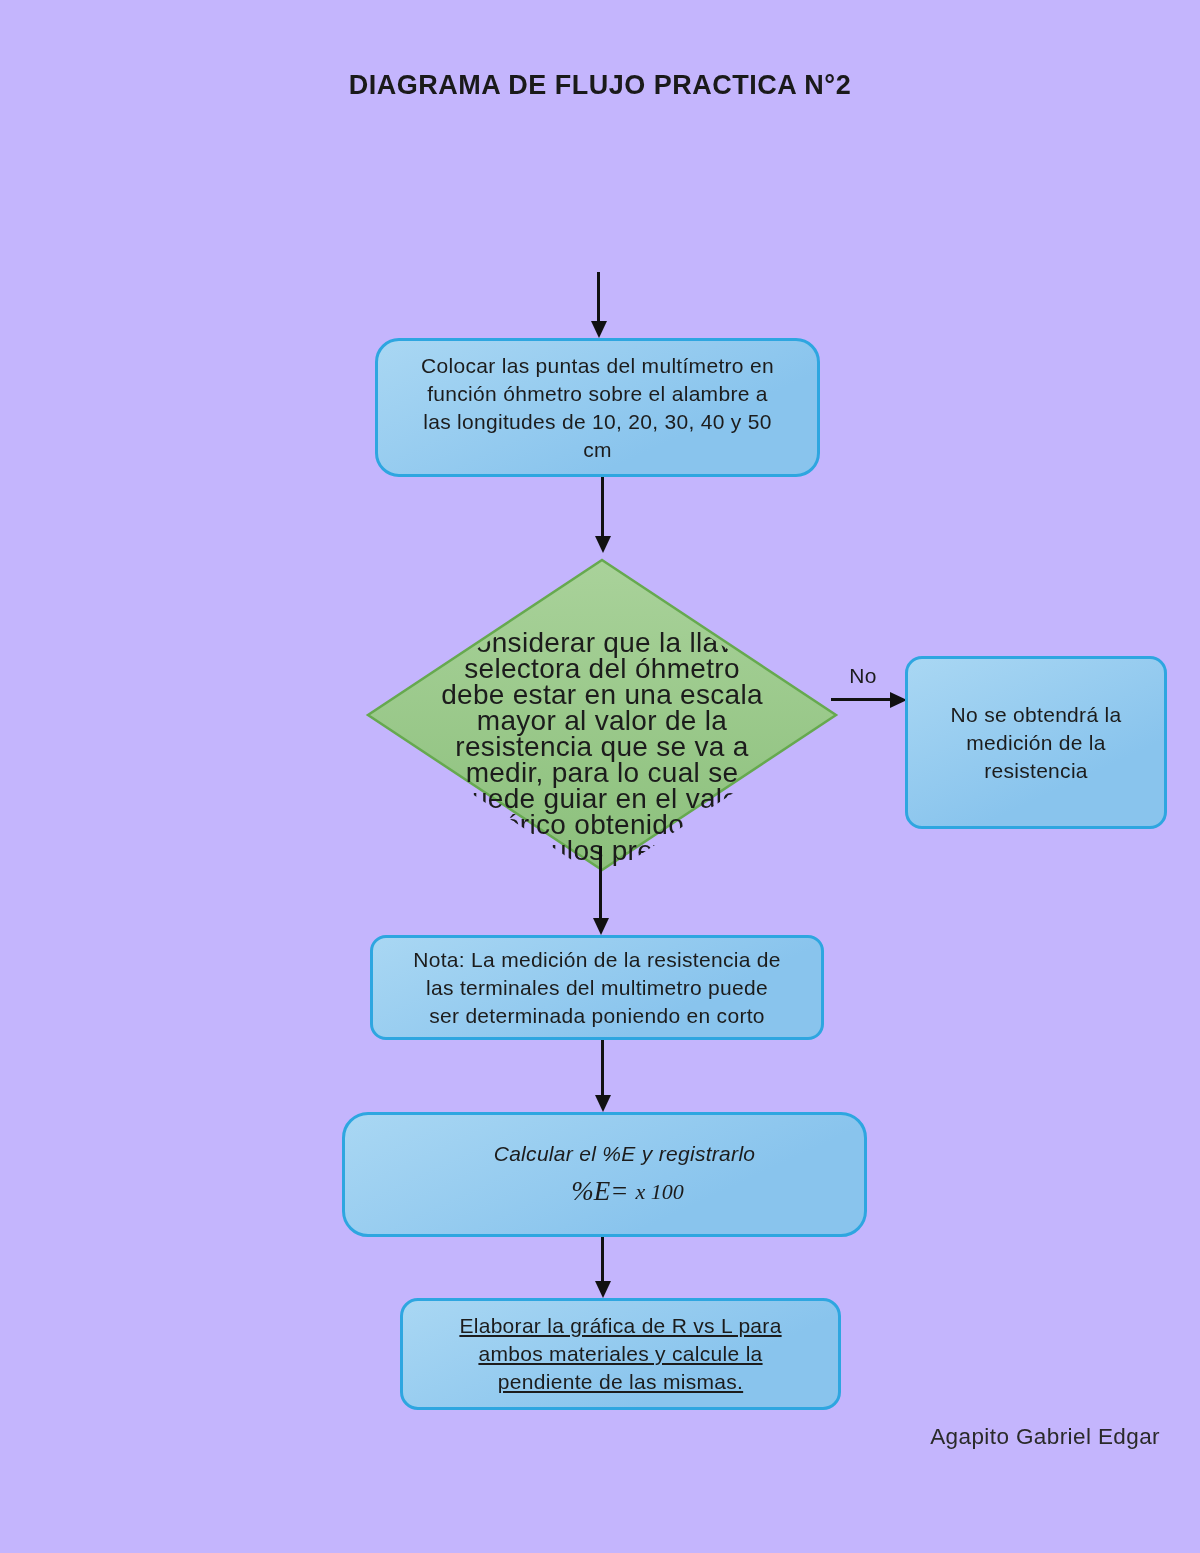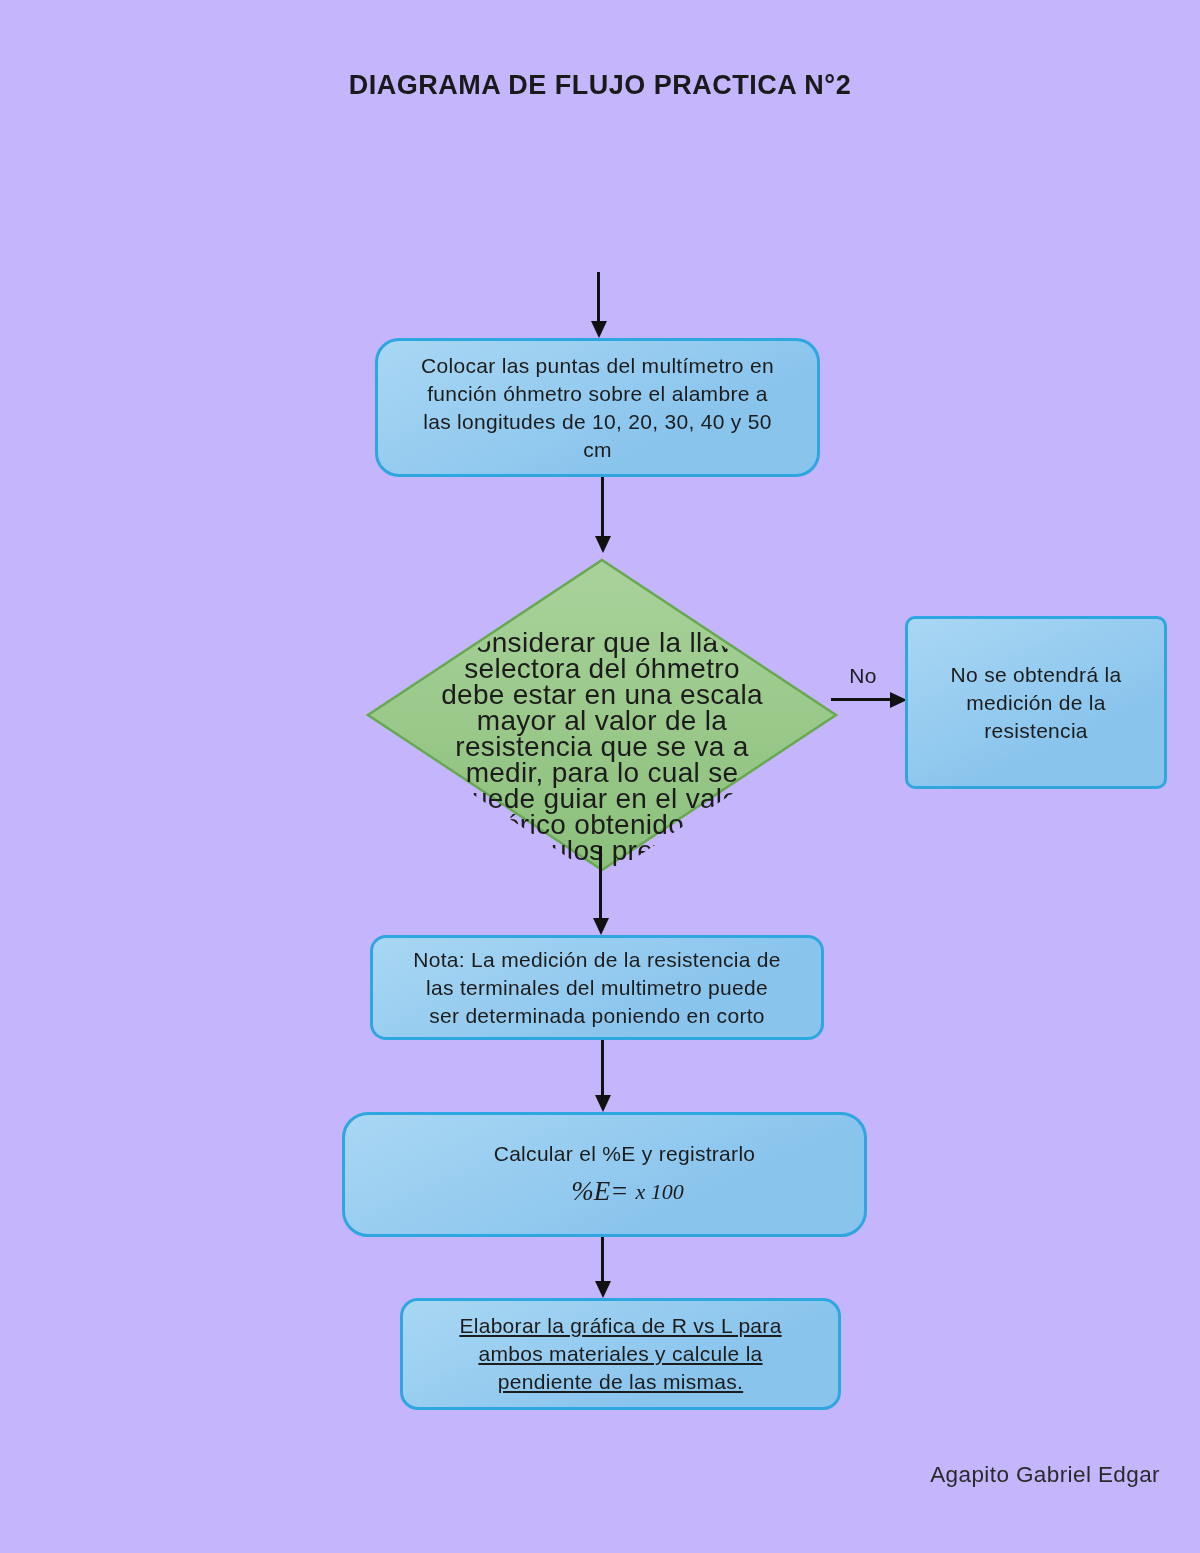--- a/index.html
+++ b/index.html
@@ -38,21 +38,21 @@
   .ellipse .node-text { font-weight:bold; font-size:22px; line-height:31px; letter-spacing:1px; }
 
   
   .pbox {
     position:absolute; box-sizing:border-box;
     background:linear-gradient(155deg, var(--box_fill_light) 0%, var(--box_fill) 70%);
     border:3px solid var(--box_border);
     display:flex; align-items:center; justify-content:center;
   }
   .box-step1   { left:375px; top:338px;  width:445px; height:139px; border-radius:24px; }
-  .box-no      { left:905px; top:616px;  width:262px; height:173px; border-radius:10px; }
+  .box-no      { left:905px; top:656px;  width:262px; height:173px; border-radius:17px; }
   .box-note    { left:370px; top:935px;  width:454px; height:105px; border-radius:16px; }
   .box-formula { left:342px; top:1112px; width:525px; height:125px; border-radius:26px; flex-direction:column; justify-content:center; }
   .box-graph   { left:400px; top:1298px; width:441px; height:112px; border-radius:18px;text-decoration:underline; }
 
   
   .diamond-wrap { position:absolute; left:365px; top:558px; width:474px; height:314px; }
   .diamond-wrap svg { position:absolute; left:0; top:0; }
   .diamond-text {
     position:absolute; left:0; top:8px; width:474px; height:314px;
     clip-path:polygon(50% 0%, 100% 50%, 50% 100%, 0% 50%);
@@ -68,34 +68,34 @@
   .harrow { position:absolute; height:17px; display:flex; flex-direction:row; align-items:center; }
   .hshaft { height:3.5px; flex:1; background:var(--arrow); }
   .hhead  { width:0; height:0; border-top:8.5px solid transparent; border-bottom:8.5px solid transparent; border-left:17px solid var(--arrow); }
 
   .no-label {
     position:absolute; left:838px; top:664px; width:50px;
     font-size:21px; letter-spacing:.3px; text-align:center;
   }
 
   
-  .formula-heading { font-size:21px; letter-spacing:.3px; padding-left:40px; margin-bottom:10px; }
+  .formula-heading { font-size:21px; letter-spacing:.3px; padding-left:40px; margin-bottom:10px;font-style:italic; }
   .formula-row {
     display:flex; align-items:center; justify-content:center; gap:7px;
     padding-left:46px;
     font-family:"Liberation Serif", serif; font-style:italic;
   }
   .formula-lhs { font-size:27px; }
   .formula-frac { display:inline-flex; flex-direction:column; align-items:center; }
   .formula-num { font-size:21px; padding:0 4px 2px 4px; border-bottom:2px solid #151515; }
   .formula-den { font-size:21px; padding-top:2px; }
   .formula-mult { font-size:22px; }
 
   .author {
-    position:absolute; left:690px; top:1462px; width:470px;
+    position:absolute; left:690px; top:1424px; width:470px;
     text-align:right; font-size:22.5px; letter-spacing:.4px; color:#2a2a2a;
   }
 </style>
 </head>
 <body>
 
 <div class="canvas">
 
   <div class="title">DIAGRAMA DE FLUJO PRACTICA N°2</div>
 

